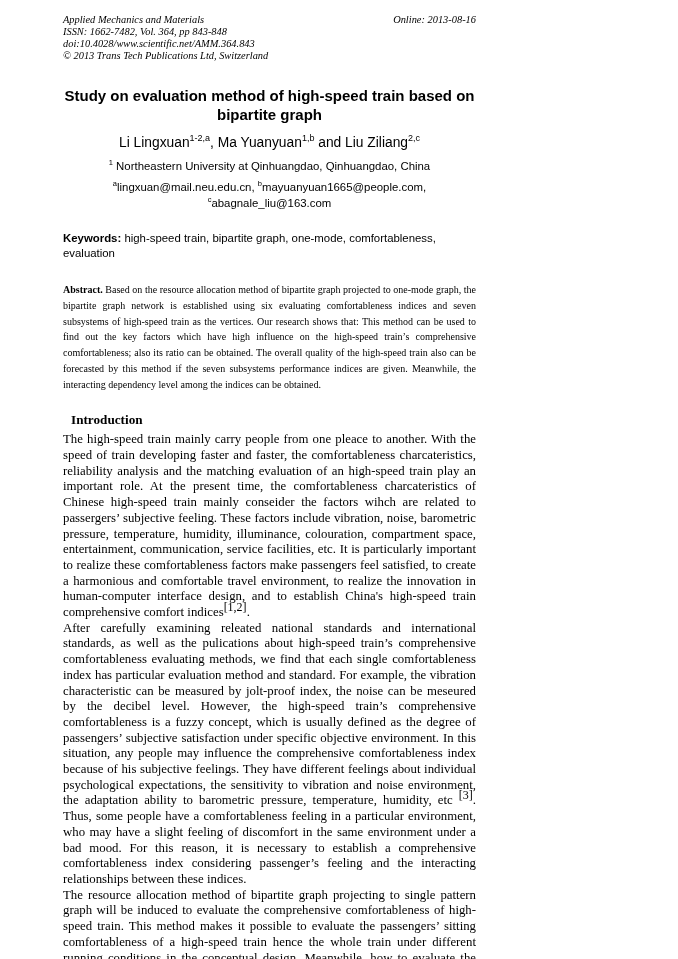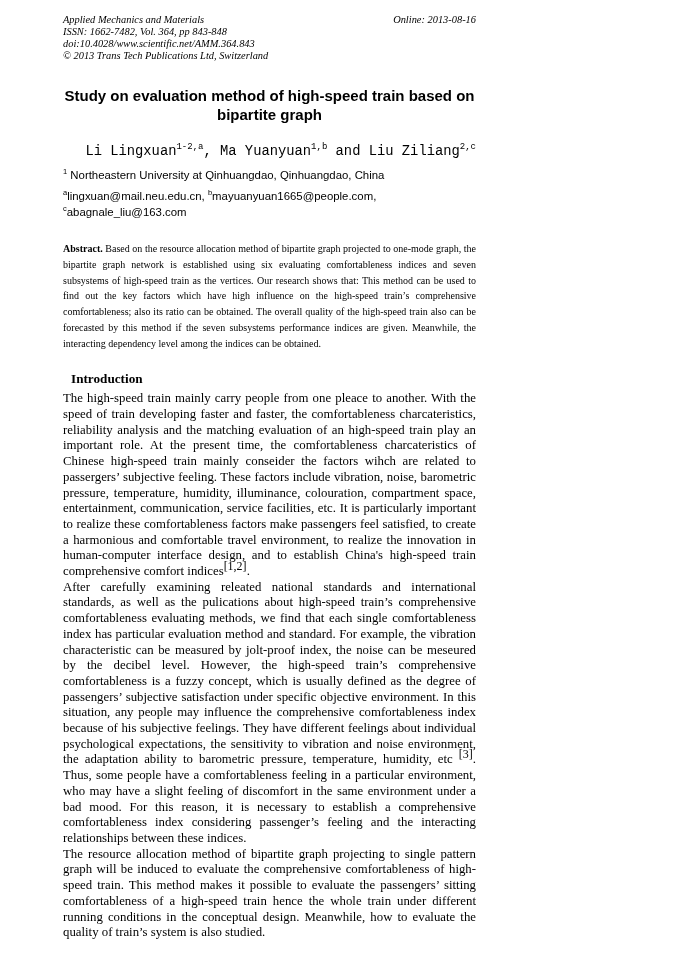--- a/index.html
+++ b/index.html
@@ -22,29 +22,29 @@
     font-size: 10.4px; line-height: 12.1px;
   }
   .header-right { white-space: nowrap; margin-left: 24px; }
   .title {
     font-family: "Liberation Sans", sans-serif;
     font-size: 15px; font-weight: 700;
     text-align: center;
     margin: 24px 0 0 0; line-height: 19px;
   }
   .authors {
-    font-family: Liberation Mono, monospace;
-    font-size: 13.8px; text-align: right;
-    margin-top: 18px; line-height: 20px;
+    font-family: Liberation Sans, sans-serif;
+    font-size: 13.8px; text-align: center;
+    margin-top: 9px; line-height: 20px;
   }
   sup { line-height: 0; }
   .authors sup { font-size: 9px; }
   .affiliations, .emails {
     font-family: "Liberation Sans", sans-serif;
-    font-size: 11.4px; 
+    font-size: 11.4px; text-align: center;
   }
   .affiliation { margin-top: 5px; line-height: 16px; }
   .emails { margin-top: 5px; line-height: 16px; }
   .affiliations sup, .emails sup { font-size: 7.5px; }
   .keywords {
     font-family: "Liberation Sans", sans-serif;
     font-size: 11.4px; margin-top: 20px; line-height: 15px;
   }
   .keywords .label { font-weight: 700; }
   .abstract {
@@ -81,20 +81,21 @@
   <h1 class="title">Study on evaluation method of high-speed train based on bipartite graph</h1>
 
   <div class="authors"><span>Li Lingxuan</span><sup>1-2,a</sup><span>, </span><span>Ma Yuanyuan</span><sup>1,b</sup><span> and </span><span>Liu Ziliang</span><sup>2,c</sup></div>
 
   <div class="affiliations">
       <div class="affiliation"><sup>1</sup><span> Northeastern University at Qinhuangdao, Qinhuangdao, China</span></div>
     </div>
 
   <div class="emails"><sup>a</sup><span>lingxuan@mail.neu.edu.cn</span><span>, </span><sup>b</sup><span>mayuanyuan1665@people.com</span><span>, </span><sup>c</sup><span>abagnale_liu@163.com</span></div>
 
+  <div class="keywords"><span class="label">Keywords:</span><span> high-speed train, bipartite graph, one-mode, comfortableness, evaluation</span></div>
 
   <div class="abstract"><span class="label">Abstract.</span><span> Based on the resource allocation method of bipartite graph projected to one-mode graph, the bipartite graph network is established using six evaluating comfortableness indices and seven subsystems of high-speed train as the vertices. Our research shows that: This method can be used to find out the key factors which have high influence on the high-speed train’s comprehensive comfortableness; also its ratio can be obtained. The overall quality of the high-speed train also can be forecasted by this method if the seven subsystems performance indices are given. Meanwhile, the interacting dependency level among the indices can be obtained.</span></div>
 
   <h2 class="section-heading">Introduction</h2>
 
   <div class="body-text">
       <p><span>The high-speed train mainly carry people from one pleace to another. With the speed of train developing faster and faster, the comfortableness charcateristics, reliability analysis and the matching evaluation of an high-speed train play an important role. At the present time, the comfortableness charcateristics of Chinese high-speed train mainly conseider the factors wihch are related to passergers’ subjective feeling. These factors include vibration, noise, barometric pressure, temperature, humidity, illuminance, colouration, compartment space, entertainment, communication, service facilities, etc. It is particularly important to realize these comfortableness factors make passengers feel satisfied, to create a harmonious and comfortable travel environment, to realize the innovation in human-computer interface design, and to establish China's high-speed train comprehensive comfort indices</span><sup>[1,2]</sup><span>.</span></p>
       <p><span>After carefully examining releated national standards and international standards, as well as the pulications about high-speed train’s comprehensive comfortableness evaluating methods, we find that each single comfortableness index has particular evaluation method and standard. For example, the vibration characteristic can be measured by jolt-proof index, the noise can be meseured by the decibel level. However, the high-speed train’s comprehensive comfortableness is a fuzzy concept, which is usually defined as the degree of passengers’ subjective satisfaction under specific objective environment. In this situation, any people may influence the comprehensive comfortableness index because of his subjective feelings. They have different feelings about individual psychological expectations, the sensitivity to vibration and noise environment, the adaptation ability to barometric pressure, temperature, humidity, etc </span><sup>[3]</sup><span>. Thus, some people have a comfortableness feeling in a particular environment, who may have a slight feeling of discomfort in the same environment under a bad mood. For this reason, it is necessary to establish a comprehensive comfortableness index considering passenger’s feeling and the interacting relationships between these indices.</span></p>
       <p><span>The resource allocation method of bipartite graph projecting to single pattern graph will be induced to evaluate the comprehensive comfortableness of high-speed train. This method makes it possible to evaluate the passengers’ sitting comfortableness of a high-speed train hence the whole train under different running conditions in the conceptual design. Meanwhile, how to evaluate the quality of train’s system is also studied.</span></p>
     </div>

